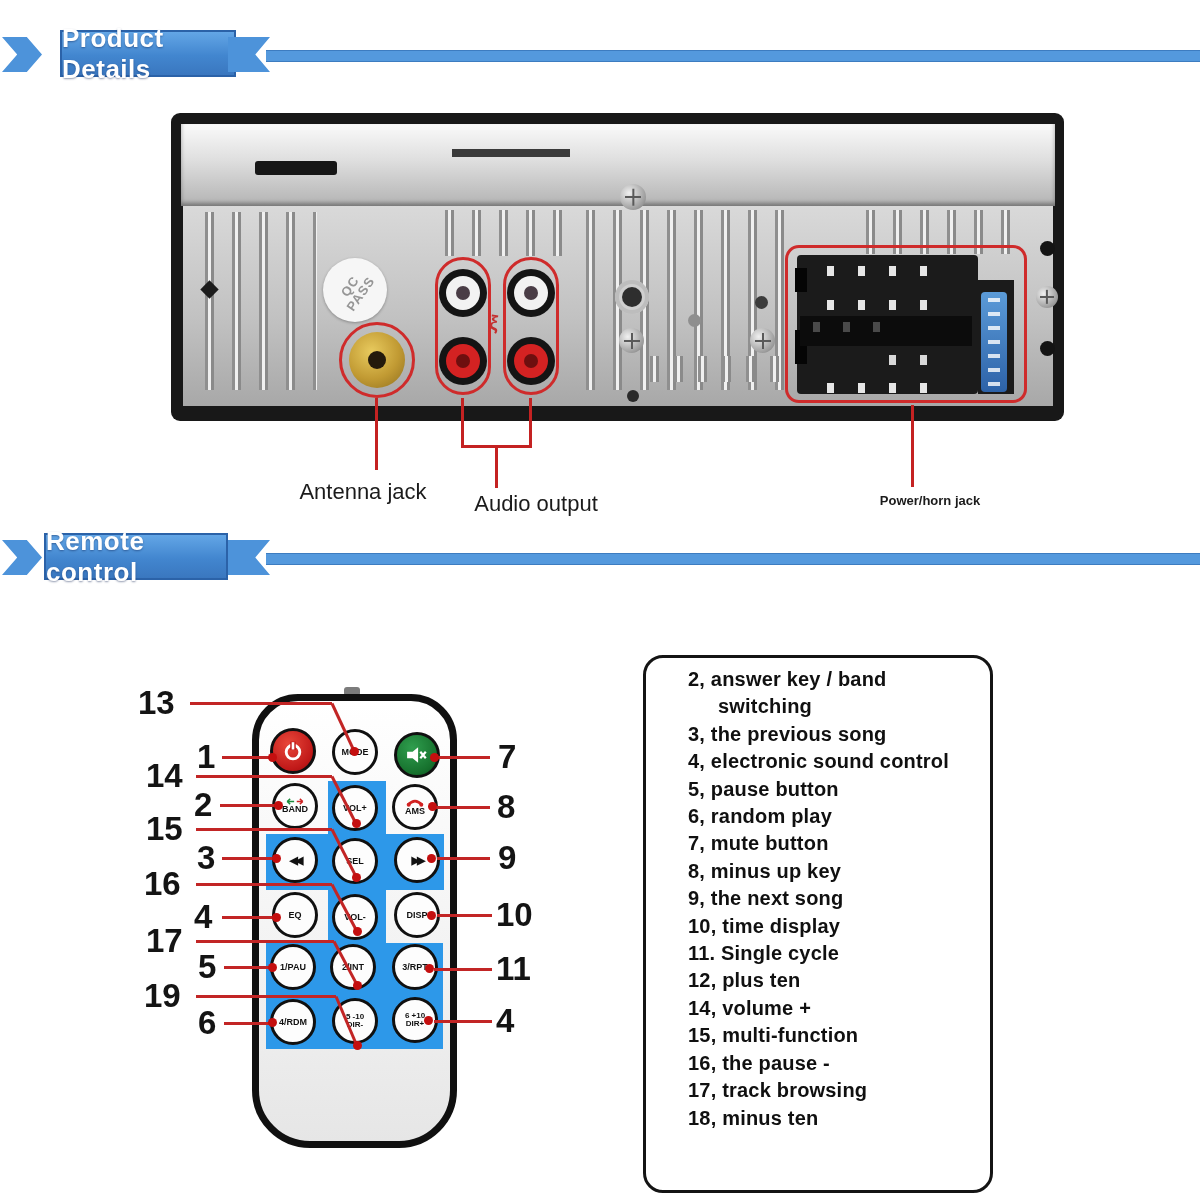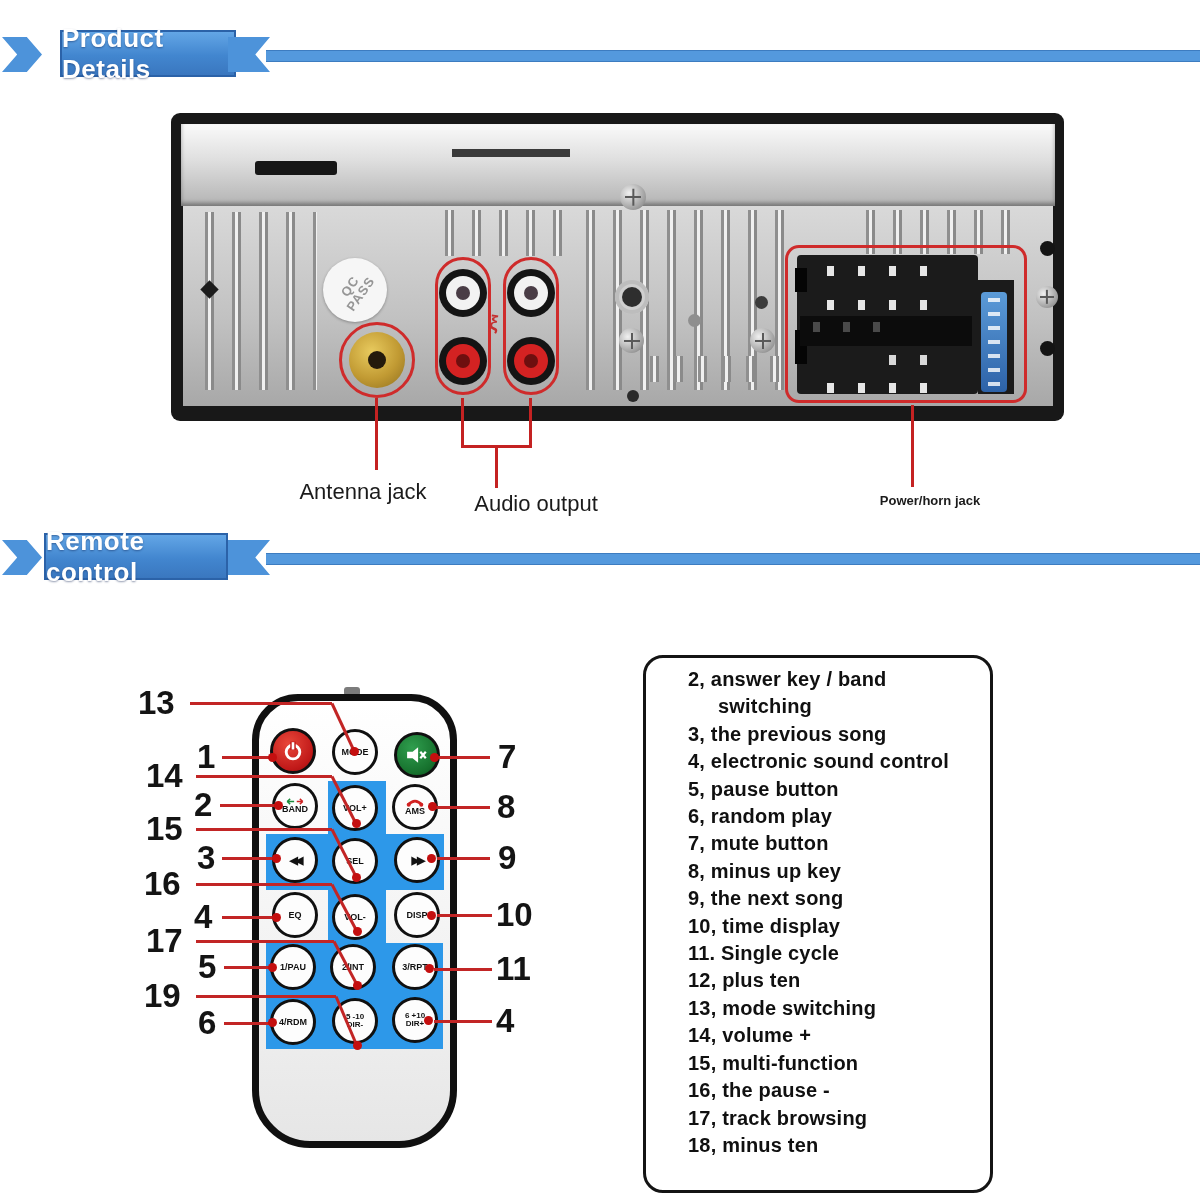--- a/index.html
+++ b/index.html
@@ -293,21 +293,20 @@
     <div class="legend-item">3, the previous song</div>
     <div class="legend-item">4, electronic sound control</div>
     <div class="legend-item">5, pause button</div>
     <div class="legend-item">6, random play</div>
     <div class="legend-item">7, mute button</div>
     <div class="legend-item">8, minus up key</div>
     <div class="legend-item">9, the next song</div>
     <div class="legend-item">10, time display</div>
     <div class="legend-item">11. Single cycle</div>
     <div class="legend-item">12, plus ten</div>
-    <div class="legend-item">13, mode switching</div>
     <div class="legend-item">14, volume +</div>
     <div class="legend-item">15, multi-function</div>
     <div class="legend-item">16, the pause -</div>
     <div class="legend-item">17, track browsing</div>
     <div class="legend-item">18, minus ten</div>
   </div>
 
 </div>
 
 </body></html>

